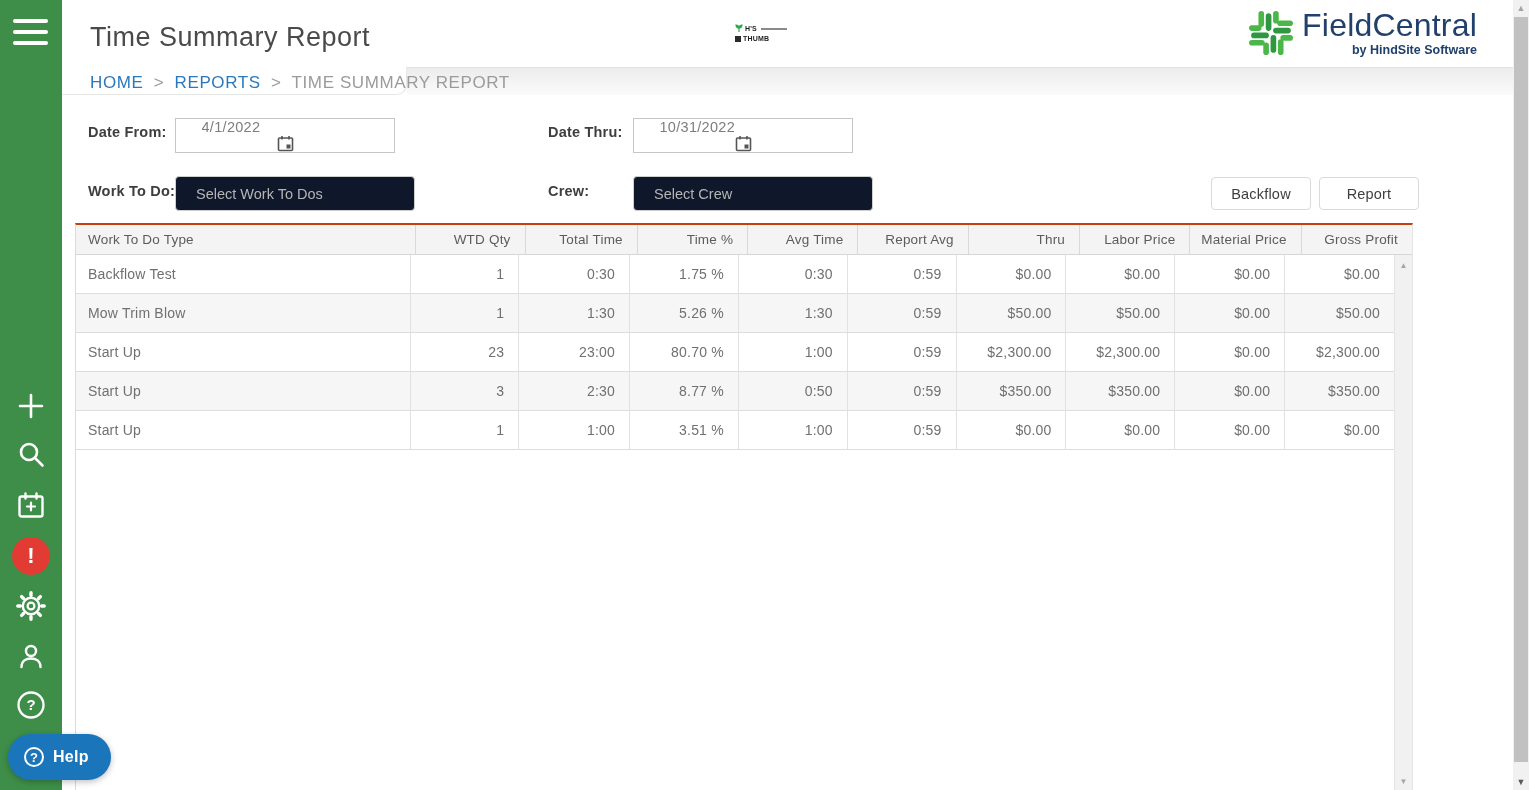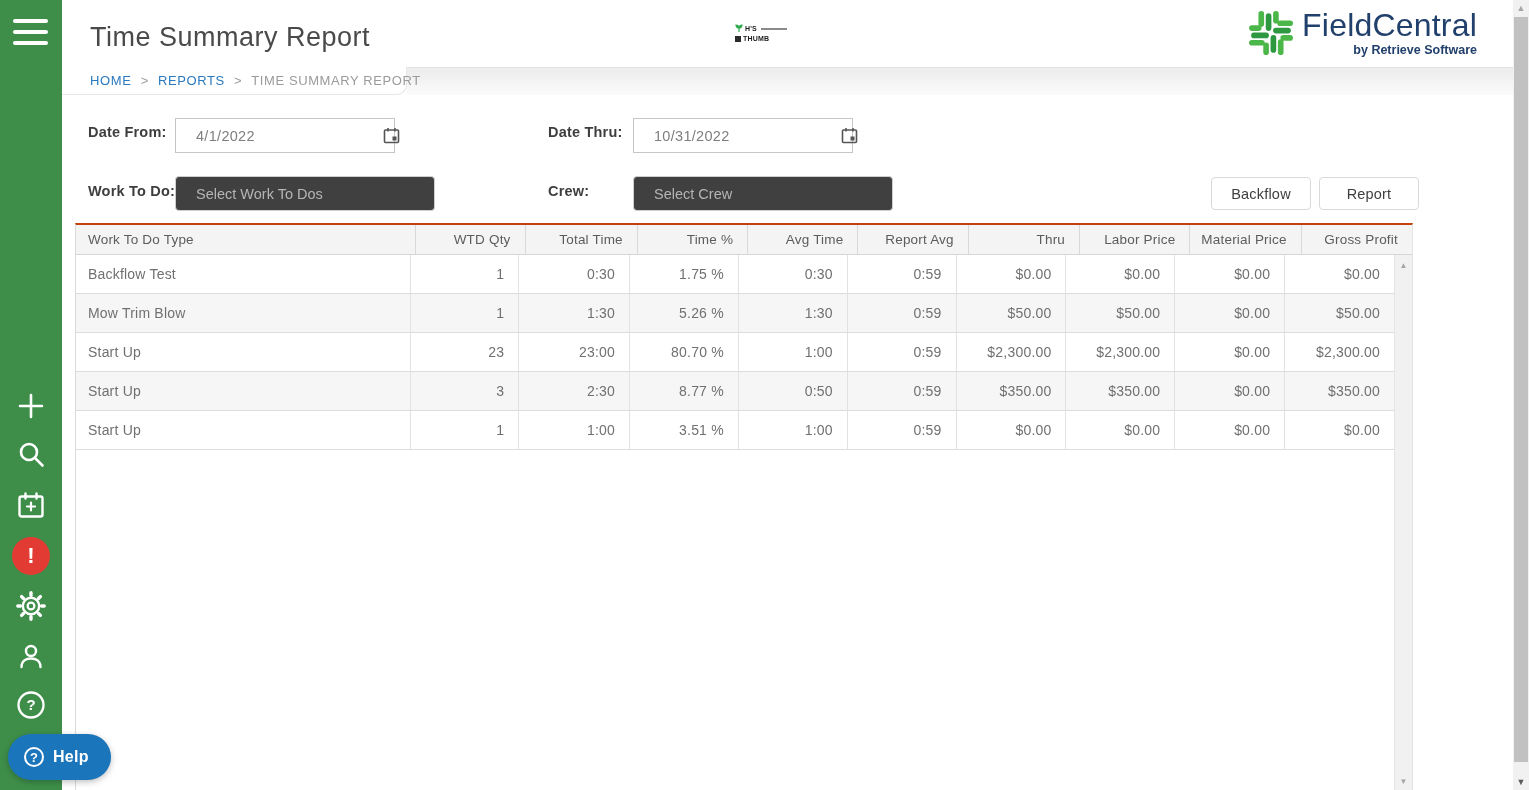--- a/index.html
+++ b/index.html
@@ -26,44 +26,44 @@
   
   .help-btn{position:absolute;left:8px;top:734px;height:46px;padding:0 22px 0 16px;background:var(--help-blue);border-radius:24px;display:flex;align-items:center;gap:9px;color:#fff;z-index:9;box-shadow:0 2px 6px rgba(0,0,0,.25);cursor:pointer;}
   .help-btn .qmark{width:20px;height:20px;border:2px solid #fff;border-radius:50%;display:flex;align-items:center;justify-content:center;font-size:13px;font-weight:bold;}
   .help-btn .htext{font-size:16px;font-weight:bold;letter-spacing:.3px;}
 
   
   .header{position:absolute;left:62px;top:0;width:1451px;height:95px;background:#fff;}
   .page-title{position:absolute;left:28px;top:22px;font-size:27px;font-weight:300;color:#4A4A4A;letter-spacing:.5px;}
   .crumb-band{position:absolute;left:345px;top:67px;right:0;height:28px;background:linear-gradient(to bottom,#ECECEC,#FBFBFB);border-top:1px solid #E3E3E3;}
   .crumb-tab{position:absolute;left:0;top:67px;width:345px;height:28px;background:#fff;border-right:1px solid #E6E6E6;border-bottom:1px solid #E6E6E6;border-radius:0 0 10px 0;z-index:2;}
-  .breadcrumb{position:absolute;left:28px;top:73px;font-size:13px;letter-spacing:.6px;z-index:3;white-space:nowrap;}
+  .breadcrumb{position:absolute;left:28px;top:73px;font-size:17px;letter-spacing:.6px;z-index:3;white-space:nowrap;}
   .breadcrumb a{color:var(--link-blue);text-decoration:none;cursor:pointer;}
   .breadcrumb .sep{color:#9B9B9B;margin:0 5px;}
   .breadcrumb .current{color:#9B9B9B;}
 
   
   .mini-logo{position:absolute;left:673px;top:24px;width:60px;line-height:7px;}
   .mini-row{display:flex;align-items:center;gap:2px;}
   .mini-row .txt{font-size:7px;font-weight:800;color:#1c1c1c;letter-spacing:.2px;}
   .mini-rule{height:2px;background:#8a8a8a;width:26px;margin-left:2px;}
   .mini-sq{width:6px;height:6px;background:#2b2b2b;}
 
   
   .brand{position:absolute;right:36px;top:9px;display:flex;align-items:flex-start;gap:8px;}
   .brand-text{display:flex;flex-direction:column;align-items:flex-end;}
   .brand-name{font-size:32px;color:var(--brand-navy);letter-spacing:.2px;line-height:33px;}
   .brand-tag{font-size:12.5px;font-weight:bold;color:var(--brand-navy);margin-top:1px;}
 
   
   .flabel{position:absolute;font-size:14.5px;font-weight:600;color:#3E3E3E;letter-spacing:.2px;}
-  .date-box{position:absolute;width:220px;height:35px;border:1px solid #C6C6C6;background:#fff;display:flex;align-items:center;}
+  .date-box{position:absolute;width:220px;height:35px;border:1px solid #C6C6C6;background:#fff;display:flex;align-items:center;flex-direction:column;}
   .date-box input{border:none;outline:none;flex:1;padding-left:20px;font-size:14.5px;color:#7E7E7E;font-family:inherit;background:transparent;letter-spacing:.3px;}
   .cal-icon{width:30px;display:flex;align-items:center;justify-content:center;cursor:pointer;}
-  .sel-box{position:absolute;width:260px;height:35px;border:1px solid #CFCFCF;border-radius:4px;background:#404040;display:flex;align-items:center;}
+  .sel-box{position:absolute;width:240px;height:35px;border:1px solid #CFCFCF;border-radius:4px;background:#0f172a;display:flex;align-items:center;}
   .sel-box input{border:none;outline:none;flex:1;padding-left:20px;font-size:14.5px;color:#8a8a8a;font-family:inherit;background:transparent;}
   .sel-box input::placeholder,.date-box input::placeholder{color:#B5B5B5;}
   .btn{position:absolute;width:100px;height:33px;background:#fff;border:1px solid #D9D9D9;border-radius:4px;font-size:14.5px;color:#3E3E3E;font-family:inherit;cursor:pointer;letter-spacing:.2px;}
 
   
   .grid{position:absolute;left:75px;top:223px;width:1338px;height:567px;border-left:1px solid #DBDBDB;border-right:1px solid #E4E4E4;border-top:2px solid #c2410c;background:#fff;}
   .thead{display:flex;height:30px;background:#F4F4F4;border-bottom:1px solid #D6D6D6;}
   .th{font-size:13.5px;color:#5C5C5C;display:flex;align-items:center;letter-spacing:.2px;cursor:pointer;}
   .tbody{position:absolute;left:0;top:30px;right:18px;bottom:0;}
   .tr{display:flex;height:39px;border-bottom:1px solid #DDDDDD;background:#fff;}
@@ -181,21 +181,21 @@
             <rect x="17" y="3" width="5.4" height="17" rx="2.7" fill="#2E9840"></rect>
             <rect x="24" y="1" width="5.4" height="12" rx="2.7" fill="#4CB749"></rect>
           </g>
           <use href="#q1" transform="rotate(90 22 22)"></use>
           <use href="#q1" transform="rotate(180 22 22)"></use>
           <use href="#q1" transform="rotate(270 22 22)"></use>
         </g>
       </svg>
       <div class="brand-text">
         <span class="brand-name">FieldCentral</span>
-        <span class="brand-tag">by Retrieve Software</span>
+        <span class="brand-tag">by HindSite Software</span>
       </div>
     </div>
   </div>
 
   <span class="flabel" style="left:88px;top:124px">Date From:</span>
   <div class="date-box" style="left:175px;top:118px">
     <input value="4/1/2022" style="">
     <span class="cal-icon">
       <svg width="17" height="17" viewBox="0 0 17 17">
           <rect x="1.5" y="3" width="14" height="12.5" rx="1" stroke="#555" stroke-width="1.6" fill="none"></rect>

